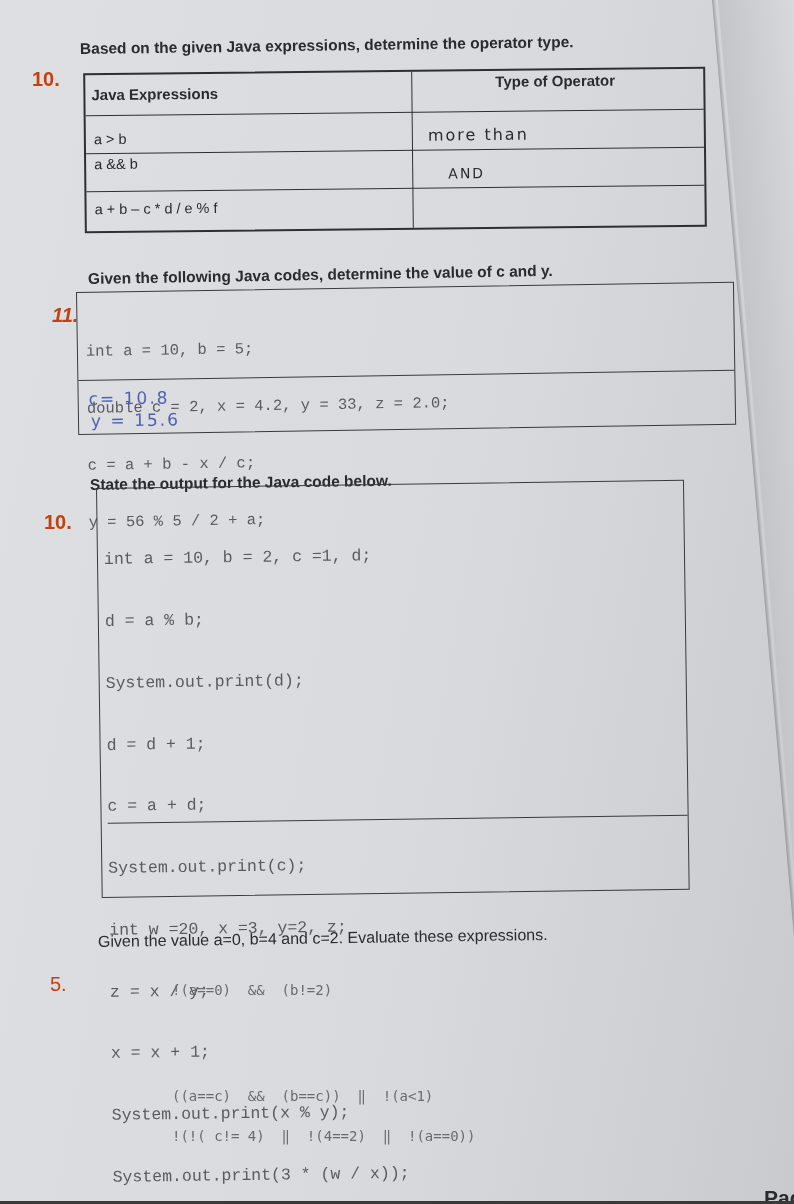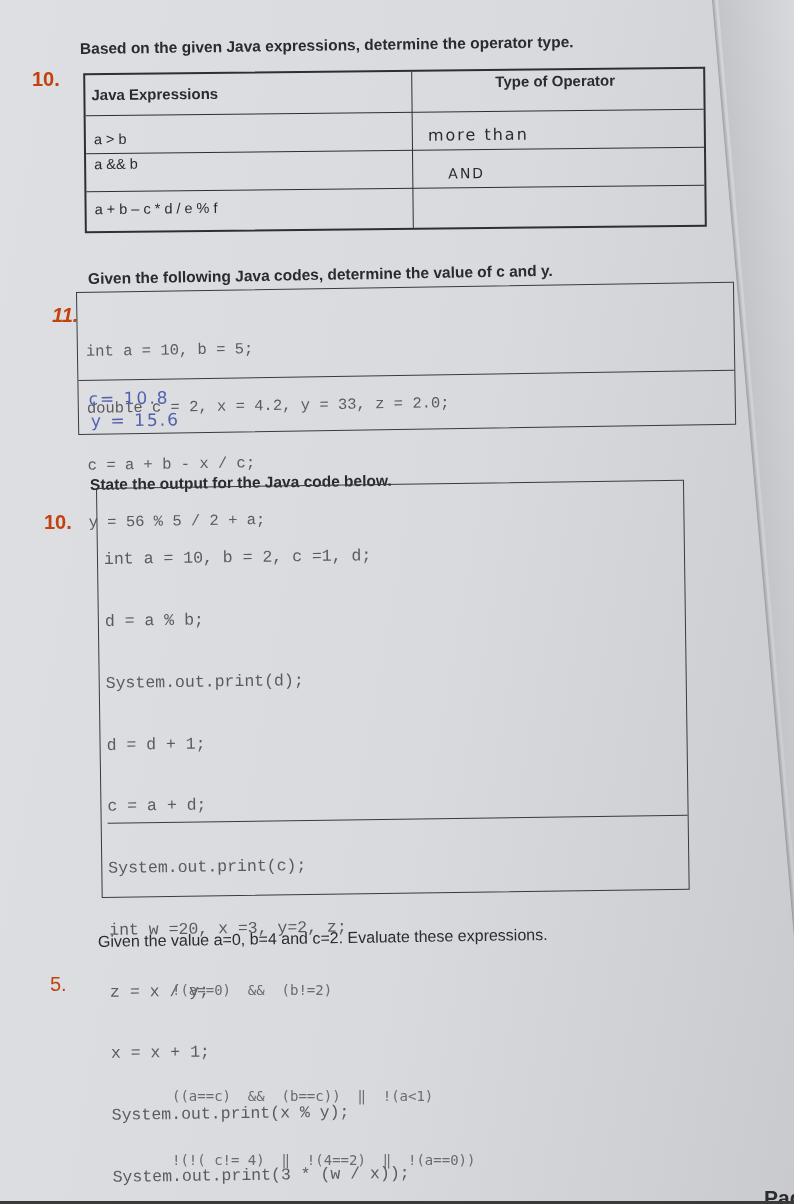--- a/index.html
+++ b/index.html
@@ -110,16 +110,16 @@
   </div>
   <div style="position:absolute; left:6px; right:0; top:334px; border-top:1.5px solid #3a3a3e;"></div>
   <div style="position:absolute; left:8px; top:344px; width:560px; height:50px;"></div>
 </div>
 
 <div class="q-num" style="left:50px; top:945px; font-weight:500;">5.</div>
 <div class="q-text" style="left:98px; top:933px; font-size:16px; font-weight:500; transform:rotate(-0.9deg); transform-origin:left;">Given the value a=0, b=4 and c=2. Evaluate these expressions.</div>
 
 <div class="expr" style="left:172px; top:982px;">!(a==0)  &amp;&amp;  (b!=2)</div>
 <div class="expr" style="left:172px; top:1088px;">((a==c)  &amp;&amp;  (b==c))  ‖  !(a&lt;1)</div>
-<div class="expr" style="left:172px; top:1128px;margin-top:24px;">!(!( c!= 4)  ‖  !(4==2)  ‖  !(a==0))</div>
+<div class="expr" style="left:172px; top:1128px;">!(!( c!= 4)  ‖  !(4==2)  ‖  !(a==0))</div>
 
 <div class="page-label">Pag</div>
 <div class="bottom-bar"></div>
 
 </body></html>

